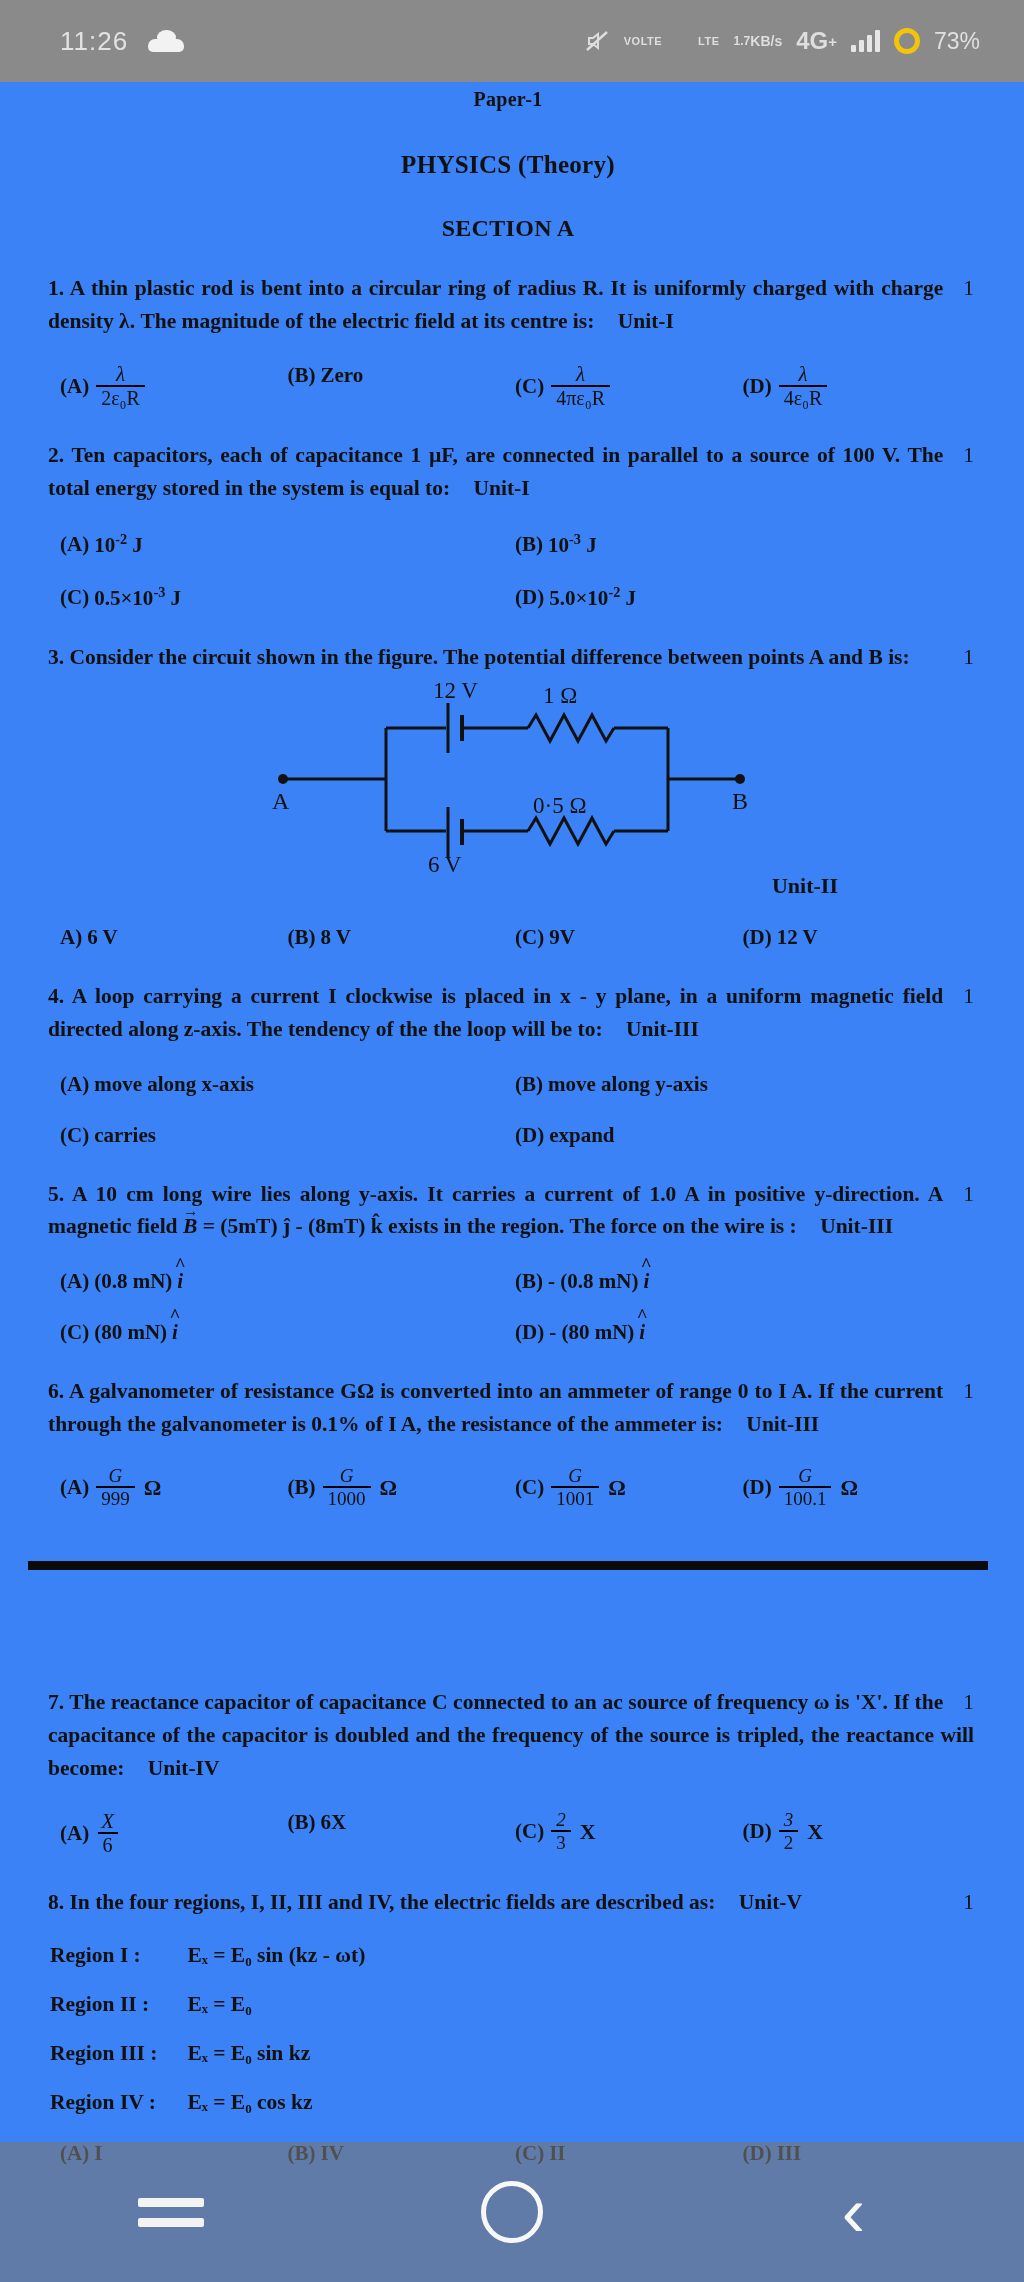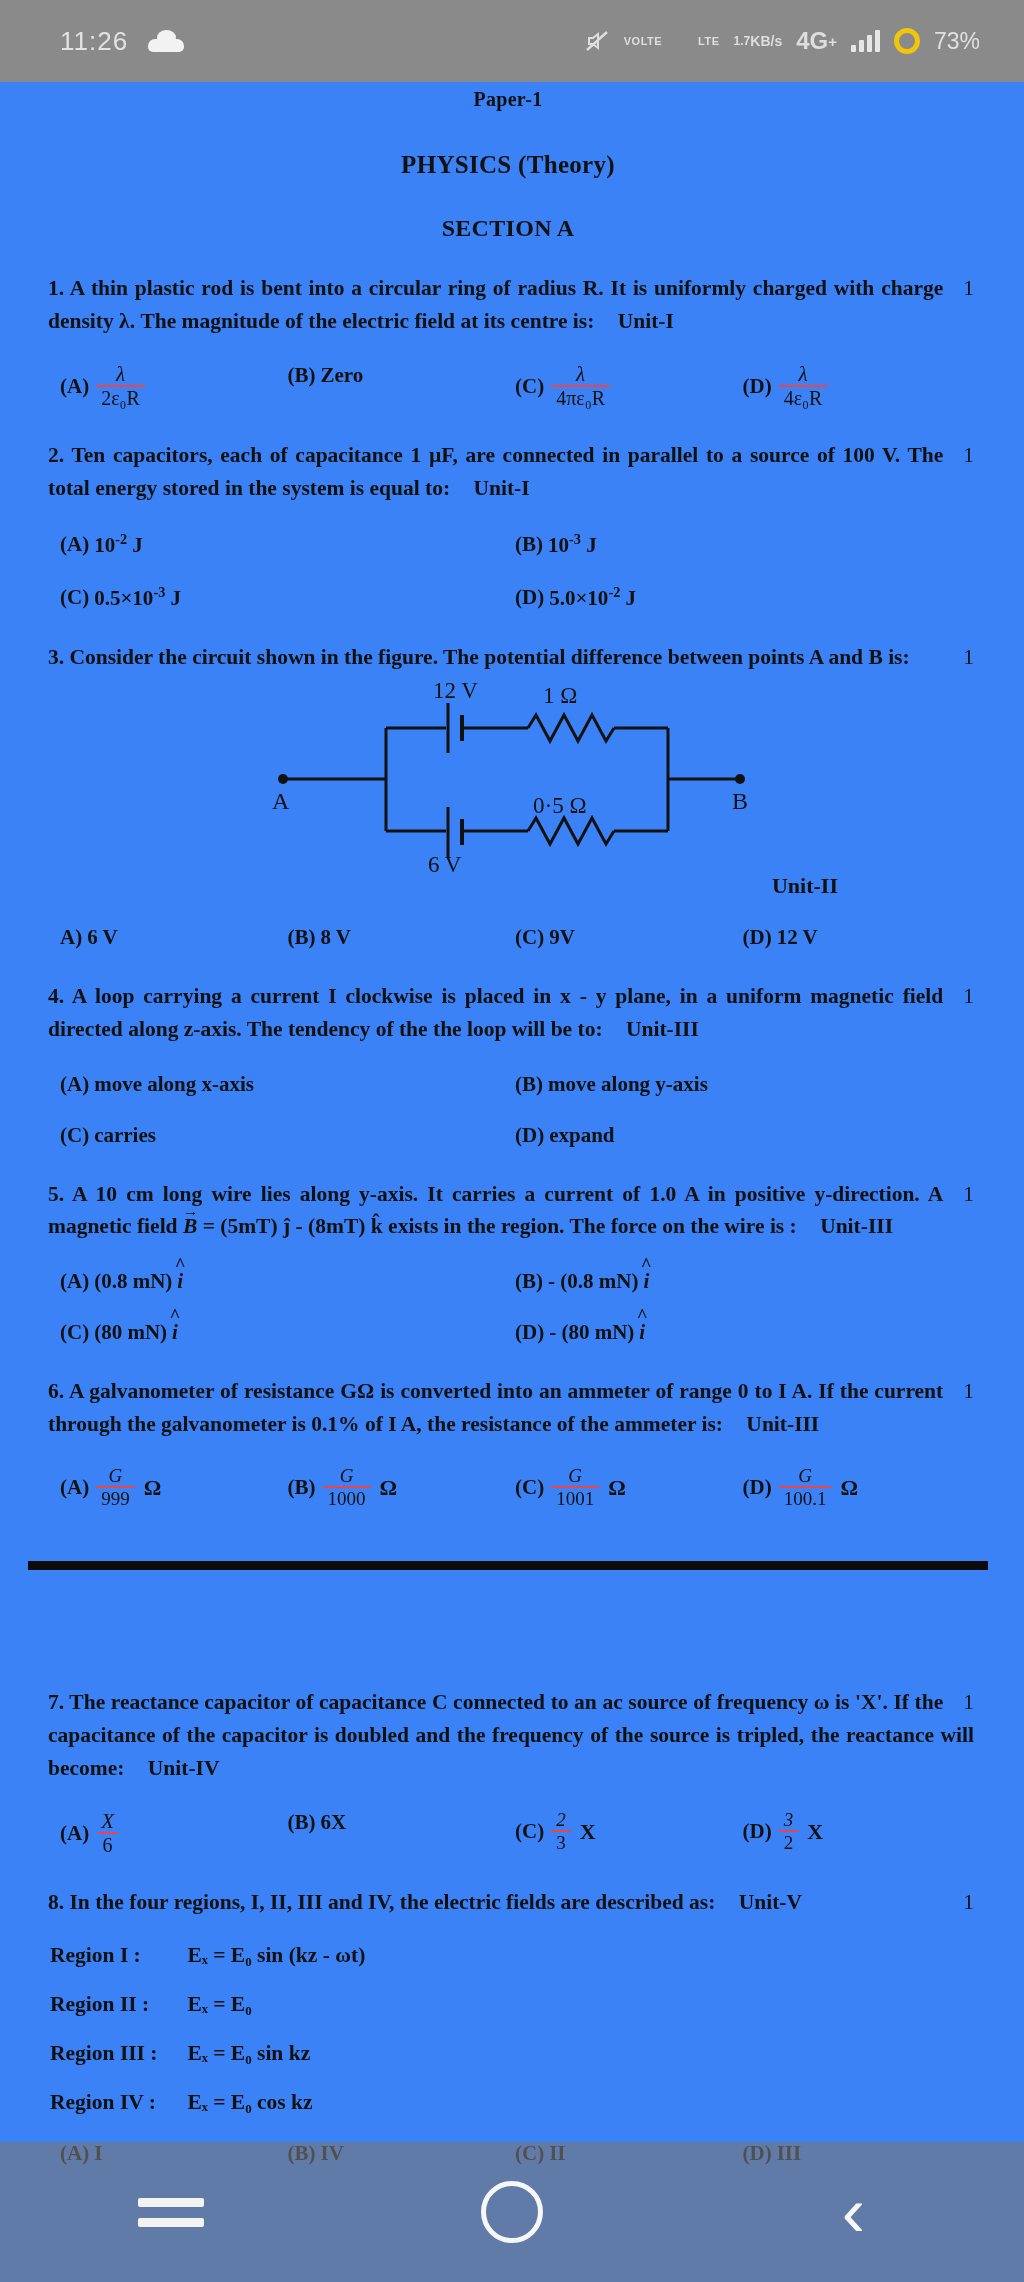--- a/index.html
+++ b/index.html
@@ -185,21 +185,21 @@
     margin: 0 2px;
     font-weight: normal;
   }
   .frac .num {
     font-size: 21px;
     padding: 0 5px;
     font-style: italic;
   }
   .frac .den {
     font-size: 20px;
-    border-top: 2px solid #ef4444;
+    border-top: 2px solid #000000;
     padding: 1px 5px 0 5px;
   }
   .frac.small .num, .frac.small .den { font-size: 19px; }
   .unit-suffix { font-size: 22px; margin-left: 2px; }
 
   .sup { font-size: 0.68em; vertical-align: super; }
   .vecarrow { position: relative; display: inline-block; font-weight: bold; font-style: italic;}
   .vecarrow::after {
     content: "\2192";
     position: absolute;

